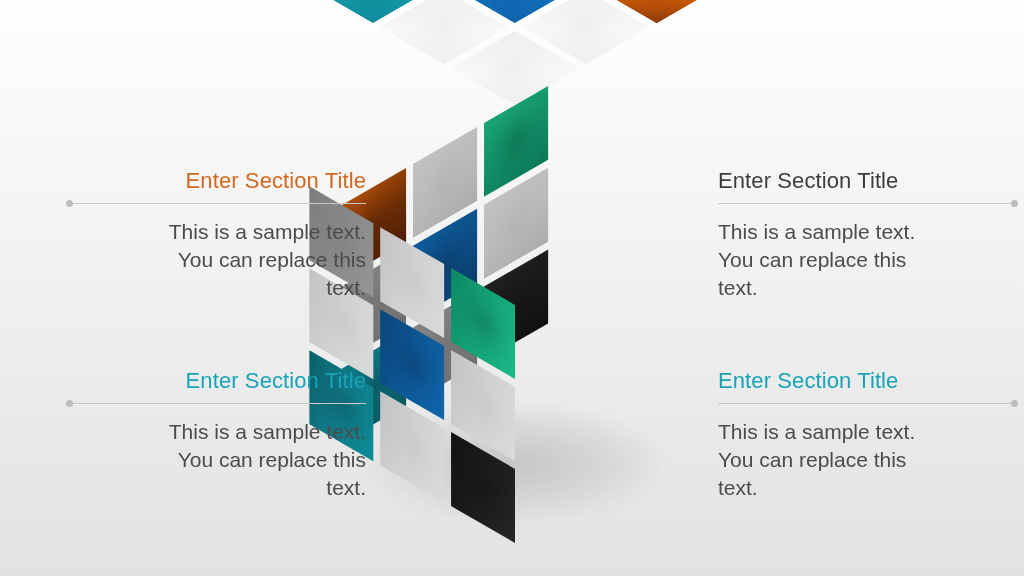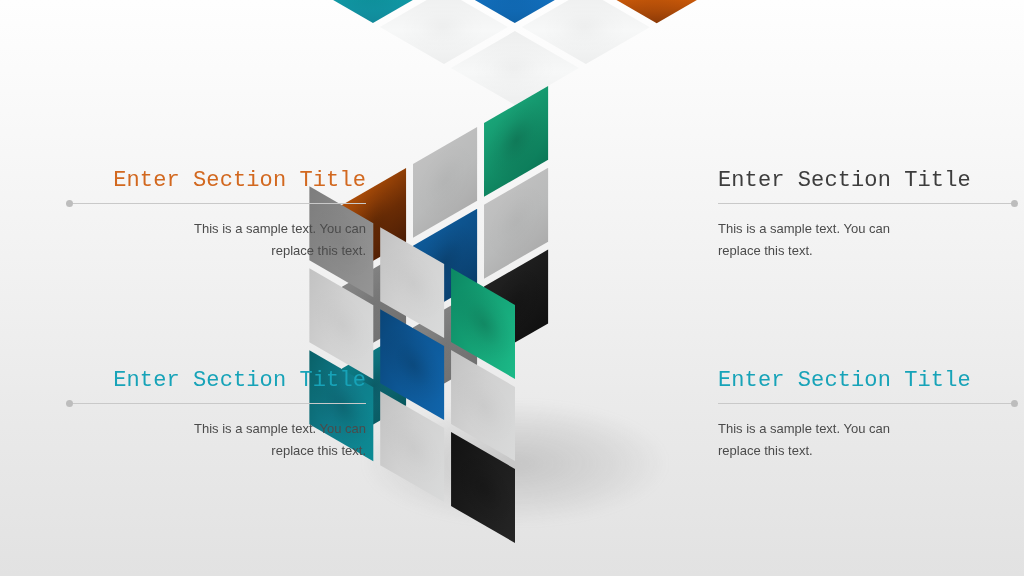--- a/index.html
+++ b/index.html
@@ -36,21 +36,20 @@
   .panel-bl { left: 66px;  top: 368px; }
   .panel-tr { left: 718px; top: 168px; }
   .panel-br { left: 718px; top: 368px; }
 
   .panel-title {
     font-size: 22px;
     line-height: 26px;
     letter-spacing: .1px;
     white-space: nowrap;
     margin: 0 0 9px 0;
-    font-family: Liberation Mono, monospace;
   }
   .panel-tl .panel-title,
   .panel-bl .panel-title { text-align: right; padding-right: 0px; }
   .panel-tr .panel-title,
   .panel-br .panel-title { text-align: left; }
 
   .rule {
     position: relative;
     height: 1px;
     background: #C9C9C9;
@@ -62,22 +61,22 @@
     width: 7px;
     height: 7px;
     border-radius: 50%;
     background: #BDBDBD;
   }
   .rule-left .dot  { left: 0; }
   .rule-right .dot { right: 0; }
 
   .panel-body {
     margin: 14px 0 0 0;
-    font-size: 13px;
-    line-height: 22px;
+    font-size: 21px;
+    line-height: 28px;
     color: #4B4B4B;
     width: 218px;
   }
   .panel-tl .panel-body,
   .panel-bl .panel-body { text-align: right; margin-left: 82px; }
   .panel-tr .panel-body,
   .panel-br .panel-body { text-align: left; margin-left: 0px; }
 
   
   #cube-wrap {

